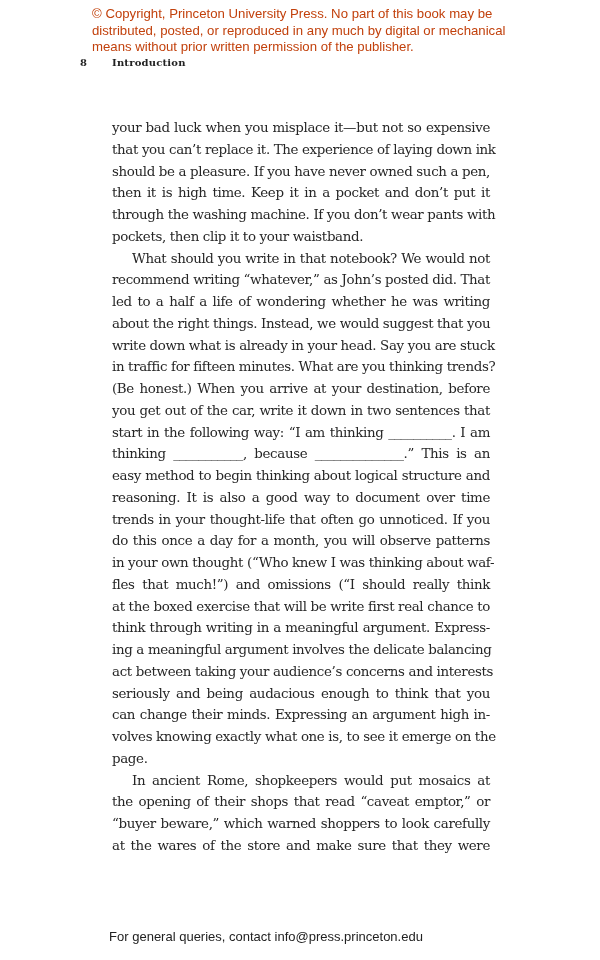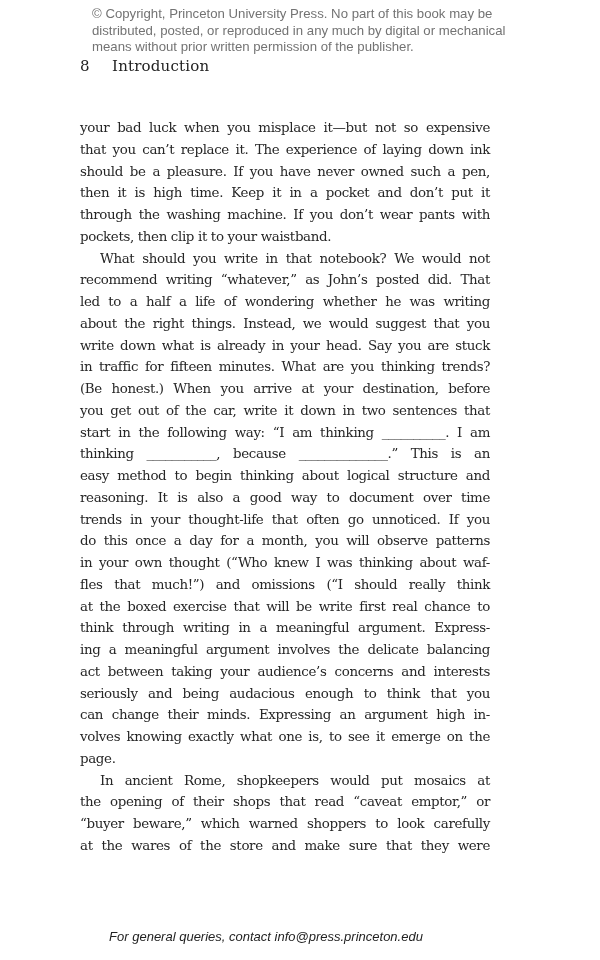--- a/index.html
+++ b/index.html
@@ -15,33 +15,33 @@
       color: #1e1e1e;
     }
     .copyright {
       position: absolute;
       left: 92px;
       top: 6px;
       width: 440px;
       font-family: "Liberation Sans", sans-serif;
       font-size: 13.2px;
       line-height: 16.5px;
-      color: #737373;
+      color: #c2410c;
     }
     .copyright .cline {
       display: block;
       white-space: nowrap;
     }
     .running-head {
       position: absolute;
       left: 80px;
       top: 57px;
       font-family: "DejaVu Serif", serif;
-      font-weight: normal;
-      font-size: 15px;
+      font-weight: bold;
+      font-size: 10px;
       color: #222;
       letter-spacing: 0.2px;
     }
     .running-head .page-num {
       display: inline-block;
       width: 32px;
     }
     .body-text {
       position: absolute;
       left: 80px;
@@ -52,37 +52,37 @@
       color: #262626;
     }
     .line {
       display: block;
       height: 21.75px;
       line-height: 21.75px;
       white-space: nowrap;
       text-align: justify;
       text-align-last: justify;
       letter-spacing: -0.35px;
+      margin-left: 32px;
     }
     .line.last {
       text-align-last: left;
     }
     .line.indent {
       padding-left: 20px;
     }
     .footer {
       position: absolute;
       left: 0;
       width: 532px;
       top: 929px;
       text-align: center;
       font-family: "Liberation Sans", sans-serif;
       font-size: 13px;
       color: #222;
-      font-style: italic;
     }
   </style>
 </head>
 <body>
 
 <div class="copyright">
   <span class="cline">© Copyright, Princeton University Press. No part of this book may be</span>
   <span class="cline">distributed, posted, or reproduced in any much by digital or mechanical</span>
   <span class="cline">means without prior written permission of the publisher.</span>
 </div>

